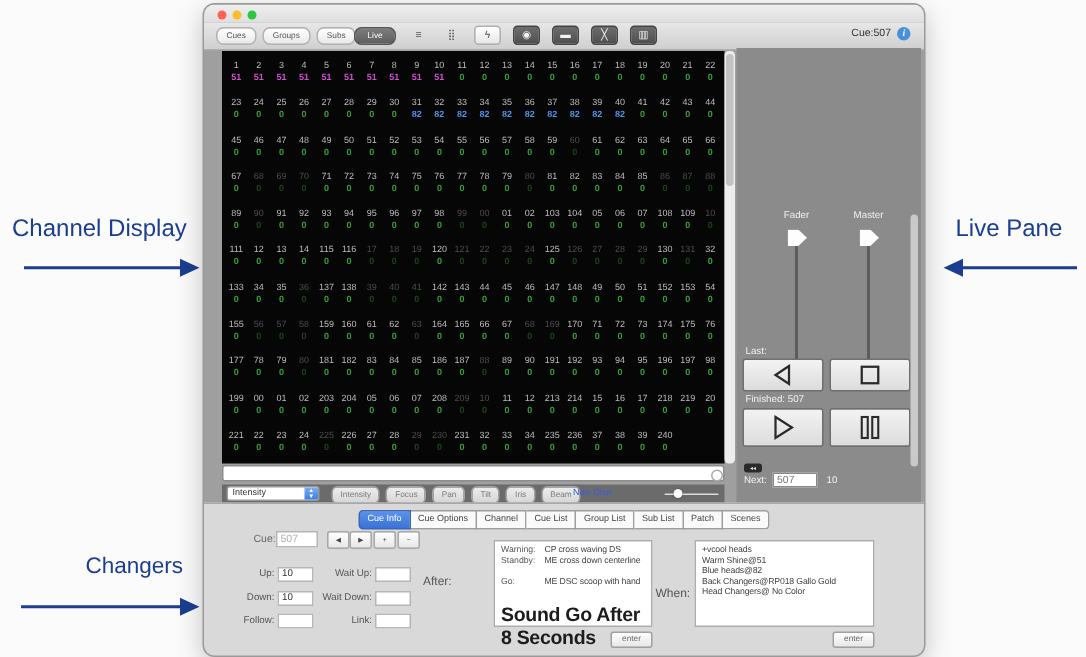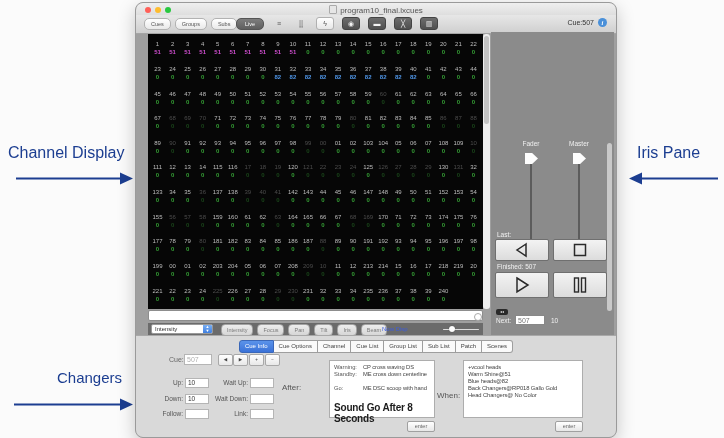--- a/index.html
+++ b/index.html
@@ -97,57 +97,56 @@
        font-size:7px;color:#b0b0b0;box-sizing:border-box;padding:0 2px;}
   .navbtn{position:absolute;top:18px;width:13px;height:10px;background:linear-gradient(#fff,#e8e8e8);
        border:1px solid #a8a8a8;border-radius:2px;font-size:4.5px;color:#444;text-align:center;line-height:10px;}
   .flabel{position:absolute;width:40px;text-align:right;font-size:6.5px;color:#555;}
   .finput{position:absolute;width:24px;height:10px;background:#fff;border:1px solid #b5b5b5;
        font-size:6.5px;color:#333;box-sizing:border-box;padding:0 2px;}
   #whenlabel{position:absolute;left:146px;top:47px;font-size:8px;color:#555;}
   #whenbox{position:absolute;left:193px;top:24px;width:104px;height:56px;background:#fff;border:1px solid #adadad;}
   .wkey{position:absolute;left:4px;font-size:5.8px;color:#555;}
   .wval{position:absolute;left:33px;font-size:5.8px;color:#444;letter-spacing:-.1px;}
-  #whenhead{position:absolute;left:4px;top:41px;font-size:10px;font-weight:700;color:#1c1c1c;letter-spacing:-.2px;}
+  #whenhead{position:absolute;left:4px;top:41px;font-size:13px;font-weight:700;color:#1c1c1c;letter-spacing:-.2px;}
   .enterbtn{position:absolute;width:26px;height:9px;background:linear-gradient(#fff,#e7e7e7);
        border:1px solid #a0a0a0;border-radius:2px;font-size:5.5px;color:#666;text-align:center;line-height:9px;}
   #whatlabel{position:absolute;left:301px;top:55px;font-size:8px;color:#555;}
   #whatbox{position:absolute;left:327px;top:24px;width:118px;height:56px;background:#fff;border:1px solid #adadad;}
   .whatline{position:absolute;left:4px;font-size:5.8px;color:#444;letter-spacing:-.1px;white-space:nowrap;}
 </style>
 </head>
 <body>
 
 <div id="stage">
 
   <div class="anno" style="left:8px;top:144px;">Channel Display</div>
   <svg class="anno-arrow" style="left:16px;top:172px;" width="118" height="13">
     <line x1="0" y1="6.5" x2="105" y2="6.5" stroke="#1c3e91" stroke-width="2"></line>
     <polygon points="104,0.5 117,6.5 104,12.5" fill="#1c3e91"></polygon>
   </svg>
 
-  <div class="anno" style="left:637px;top:144px;">Iris Pane</div>
+  <div class="anno" style="left:637px;top:144px;">Live Pane</div>
   <svg class="anno-arrow" style="left:628px;top:172px;" width="90" height="13">
     <line x1="90" y1="6.5" x2="13" y2="6.5" stroke="#1c3e91" stroke-width="2"></line>
     <polygon points="14,0.5 1,6.5 14,12.5" fill="#1c3e91"></polygon>
   </svg>
 
   <div class="anno" style="left:57px;top:369px;font-size:15px;">Changers</div>
   <svg class="anno-arrow" style="left:14px;top:398px;" width="120" height="13">
     <line x1="0" y1="6.5" x2="107" y2="6.5" stroke="#1c3e91" stroke-width="2"></line>
     <polygon points="106,0.5 119,6.5 106,12.5" fill="#1c3e91"></polygon>
   </svg>
 
   <div id="win">
 
     <div id="titlebar">
       <div class="tl red"></div>
       <div class="tl yel"></div>
       <div class="tl grn"></div>
-      <div id="wtitle"><span class="docicon"></span><span>program10_final.lxcues</span></div>
     </div>
 
     <div id="toolbar">
       <div id="segwrap">
           <div class="tbtn">Cues</div>
           <div class="tbtn">Groups</div>
           <div class="tbtn">Subs</div>
         </div>
       <div id="livebtn">Live</div>
       <div id="iconwrap">

